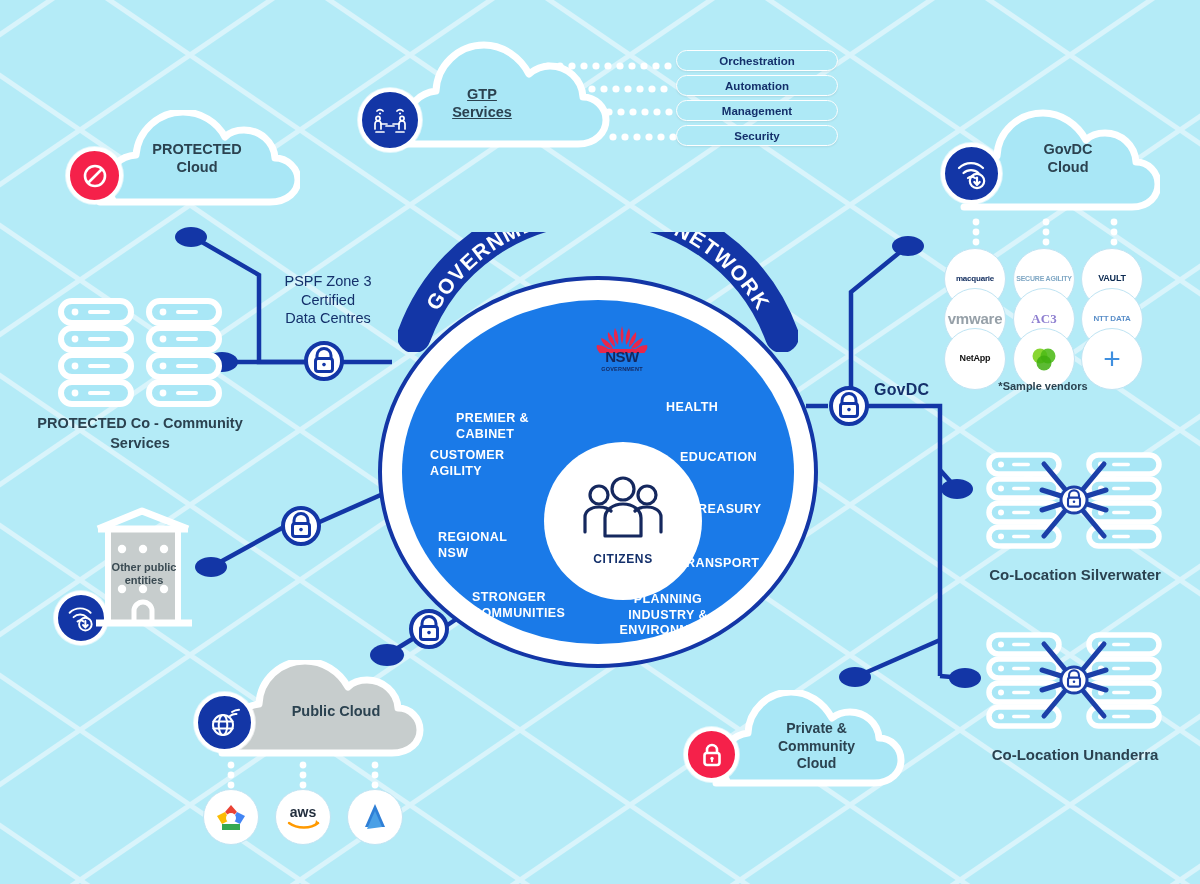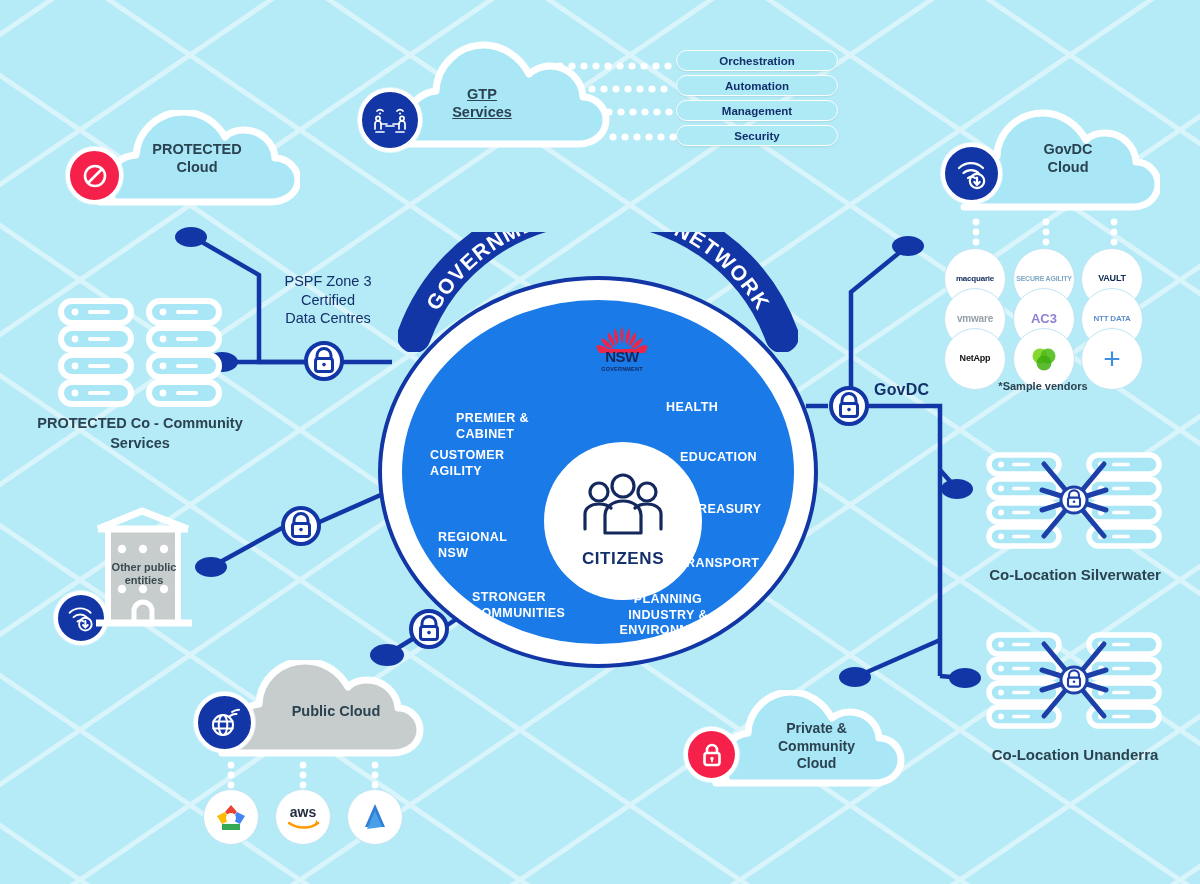--- a/index.html
+++ b/index.html
@@ -69,21 +69,21 @@
   .dept.l{ text-align:left; }
   .dept.r{ text-align:left; }
   .dept.c{ text-align:center; }
 
   #citizenCircle{
     position:absolute; left:142px; top:142px; width:158px; height:158px;
     border-radius:50%; background:#ffffff;
     display:flex; flex-direction:column; align-items:center; justify-content:center;
   }
   #citizenLabel{
-    font-size:17px; font-weight:bold; color:#14306b; letter-spacing:.6px; margin-top:10px;text-align:center;
+    font-size:12px; font-weight:bold; color:#14306b; letter-spacing:.6px; margin-top:10px;text-align:center;
   }
 
   
   #nswLogo{ position:absolute; left:160px; top:22px; width:120px; text-align:center; }
 
   
   #banner{ position:absolute; left:398px; top:232px; width:400px; height:120px; z-index:4; }
 
   
   .pill{
@@ -584,31 +584,31 @@
         <path d="M17 10 L24 26 L9 28 Z" fill="#4aa0e6"></path>
       </svg>
     </div>
 
     <div class="lbl-govdc" style="left:874px; top:381px;">GovDC</div>
 
     <div class="logocircle" style="left:944px; top:248px; width:62px; height:62px;">
       <div class="logotext">macquarie</div>
     </div>
     <div class="logocircle" style="left:944px; top:288px; width:62px; height:62px;">
-      <div class="logotext" style="color:#96a0a8;font-size:10px;">vmware</div>
+      <div class="logotext" style="color:#96a0a8;font-size:15px;">vmware</div>
     </div>
     <div class="logocircle" style="left:944px; top:328px; width:62px; height:62px;justify-content:center;">
       <div class="logotext" style="font-size:9px;color:#111;">NetApp</div>
     </div>
 
     <div class="logocircle" style="left:1013px; top:248px; width:62px; height:62px;">
       <div class="logotext" style="font-size:7px;color:#7fa7c4;">SECURE AGILITY</div>
     </div>
     <div class="logocircle" style="left:1013px; top:288px; width:62px; height:62px;">
-      <div class="logotext" style="font-size:13px;color:#8e7fd0;letter-spacing:0;">AC3</div>
+      <div class="logotext" style="font-size:13px;color:#8e7fd0;letter-spacing:0;font-family:Liberation Serif, serif;">AC3</div>
     </div>
     <div class="logocircle" style="left:1013px; top:328px; width:62px; height:62px;">
       <svg width="30" height="30" viewBox="0 0 30 30">
         <circle cx="11" cy="12" r="7.5" fill="#7ed321" opacity=".92"></circle>
         <circle cx="19" cy="12" r="7.5" fill="#4cbb17" opacity=".88"></circle>
         <circle cx="15" cy="19" r="7.5" fill="#3fae0f" opacity=".85"></circle>
       </svg>
     </div>
 
     <div class="logocircle" style="left:1081px; top:248px; width:62px; height:62px;">

